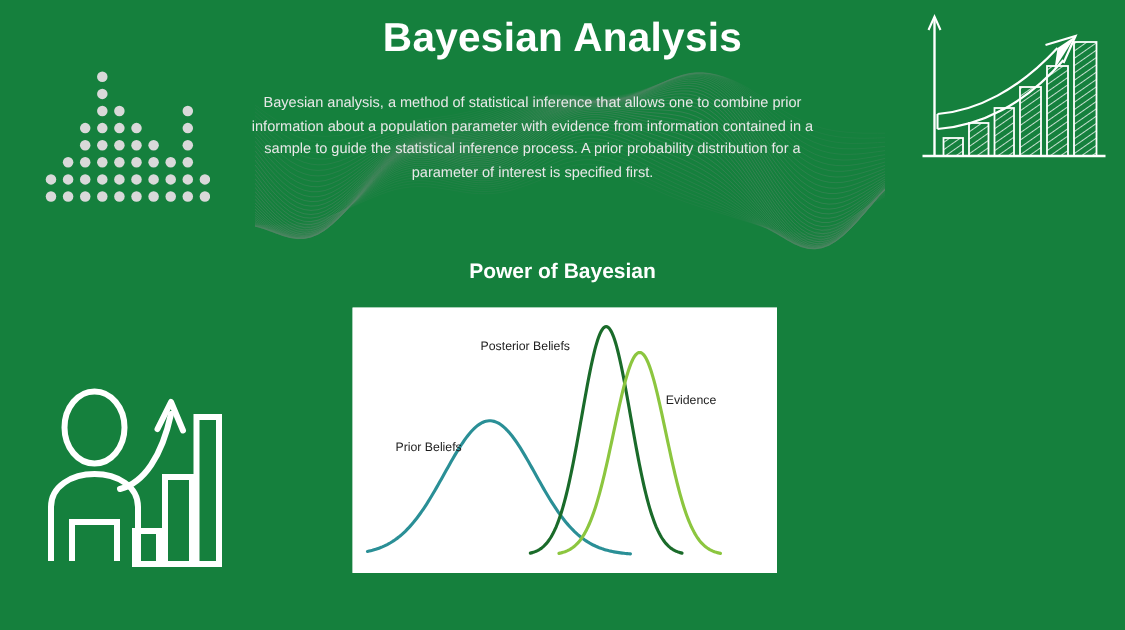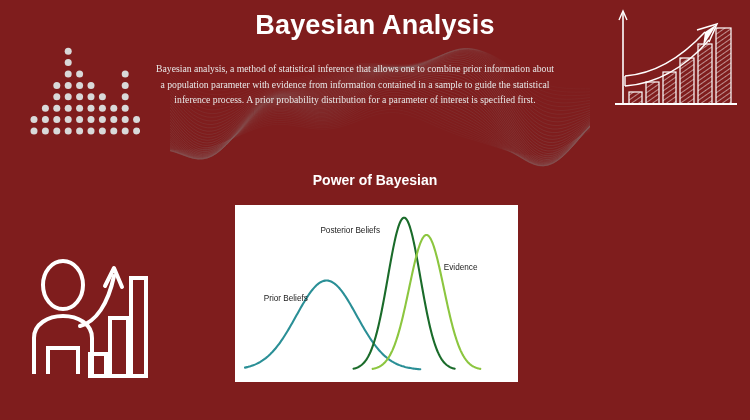--- a/index.html
+++ b/index.html
@@ -10,21 +10,21 @@
   body {
     width: 750px;
     height: 420px;
     overflow: hidden;
     font-family: "Liberation Sans", sans-serif;
   }
   #slide {
     position: relative;
     width: 750px;
     height: 420px;
-    background: #7f1d1d;
+    background: #15803d;
     overflow: hidden;
   }
 
   
   #wave-bg {
     position: absolute;
     left: 170px;
     top: 0px;
     width: 420px;
     height: 220px;
@@ -48,21 +48,20 @@
   
   #body-text {
     position: absolute;
     left: 155px;
     top: 61px;
     width: 400px;
     text-align: center;
     color: #e8e8e8;
     font-size: 9.7px;
     line-height: 1.62;
-    font-family: Liberation Serif, serif;
   }
 
   
   #section-heading {
     position: absolute;
     left: 0;
     top: 172px;
     width: 750px;
     text-align: center;
     color: #ffffff;

